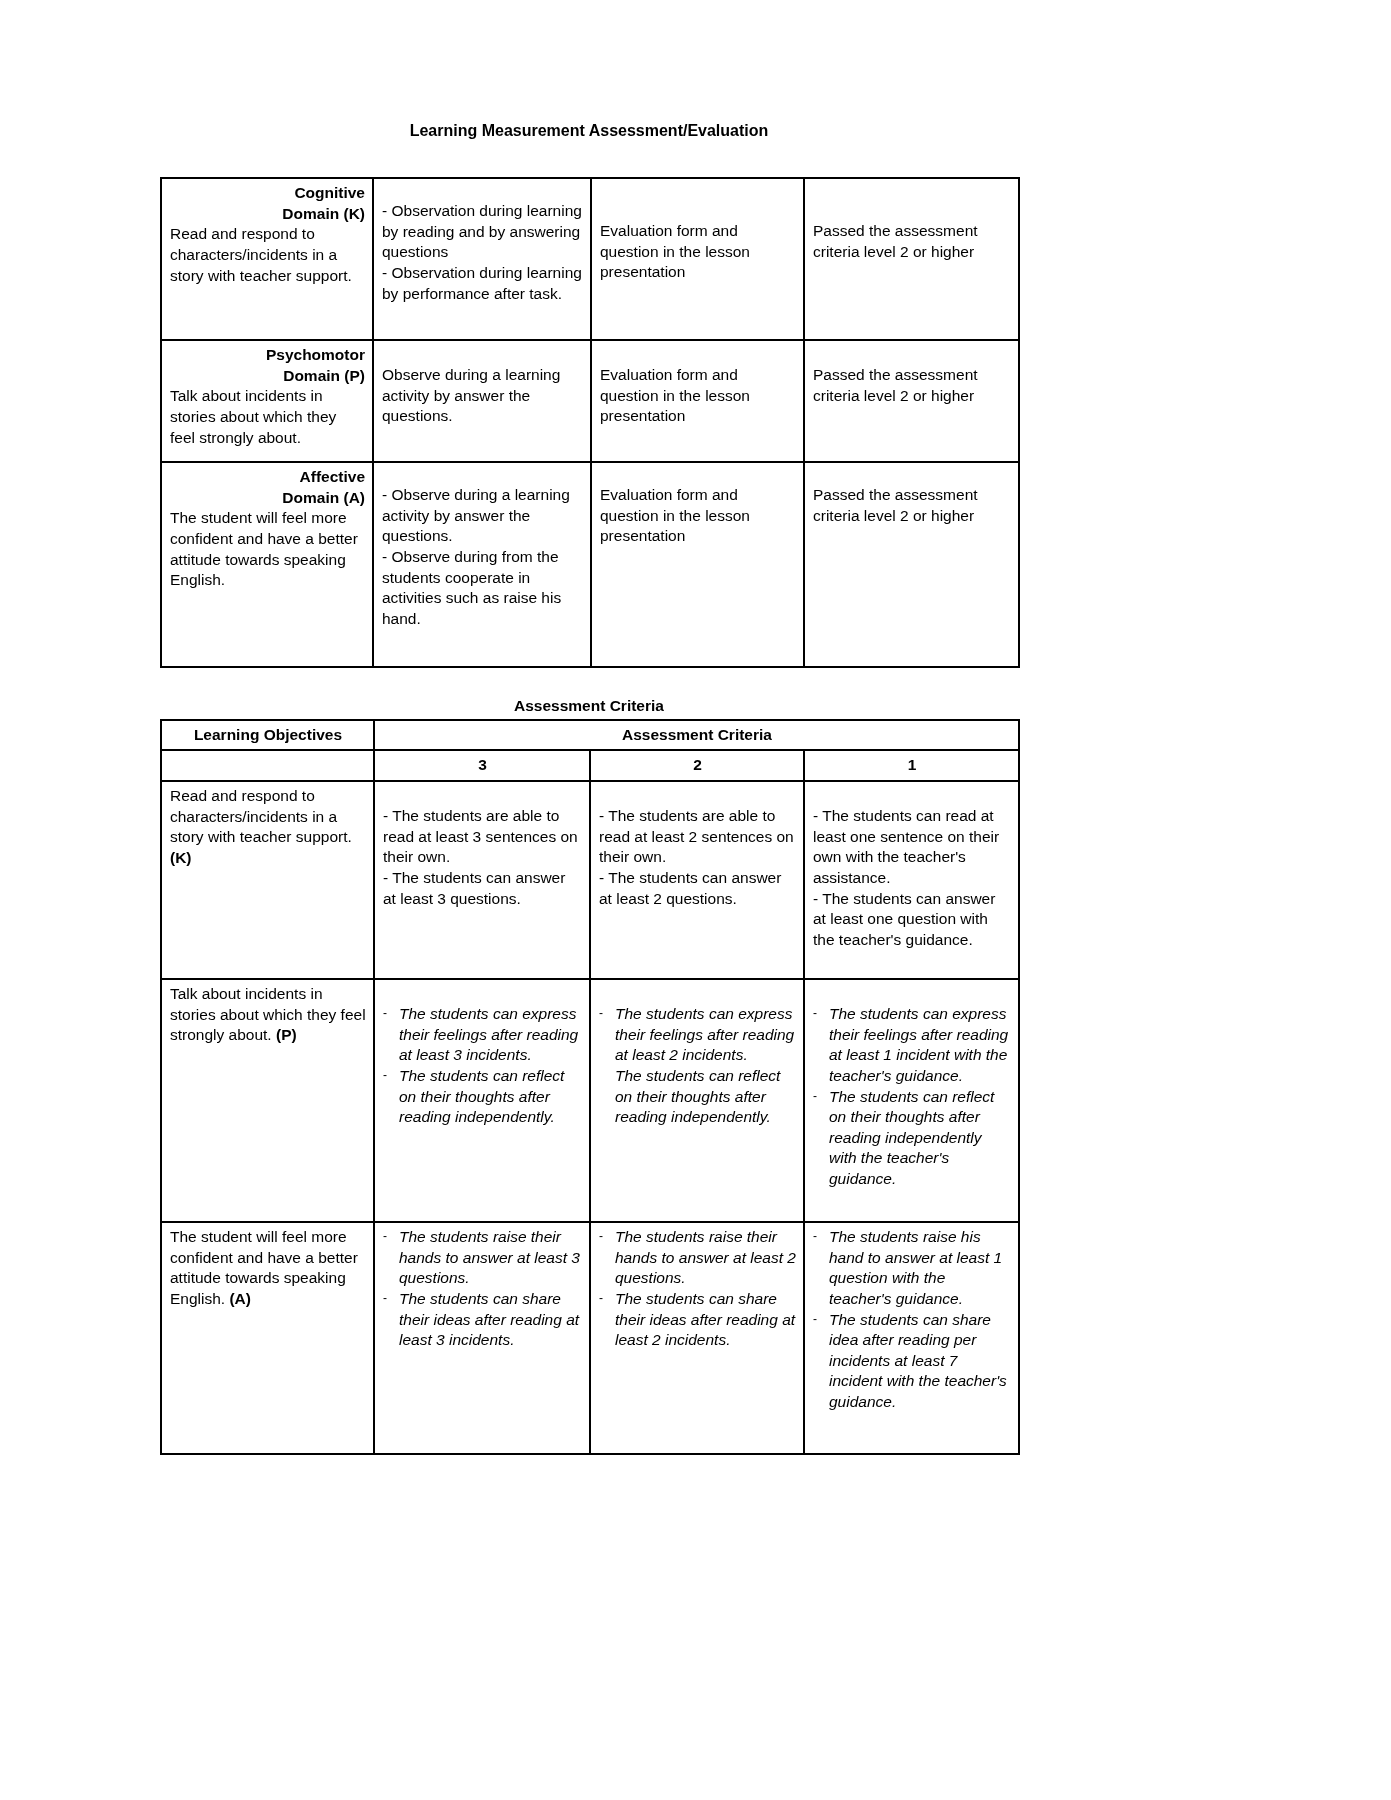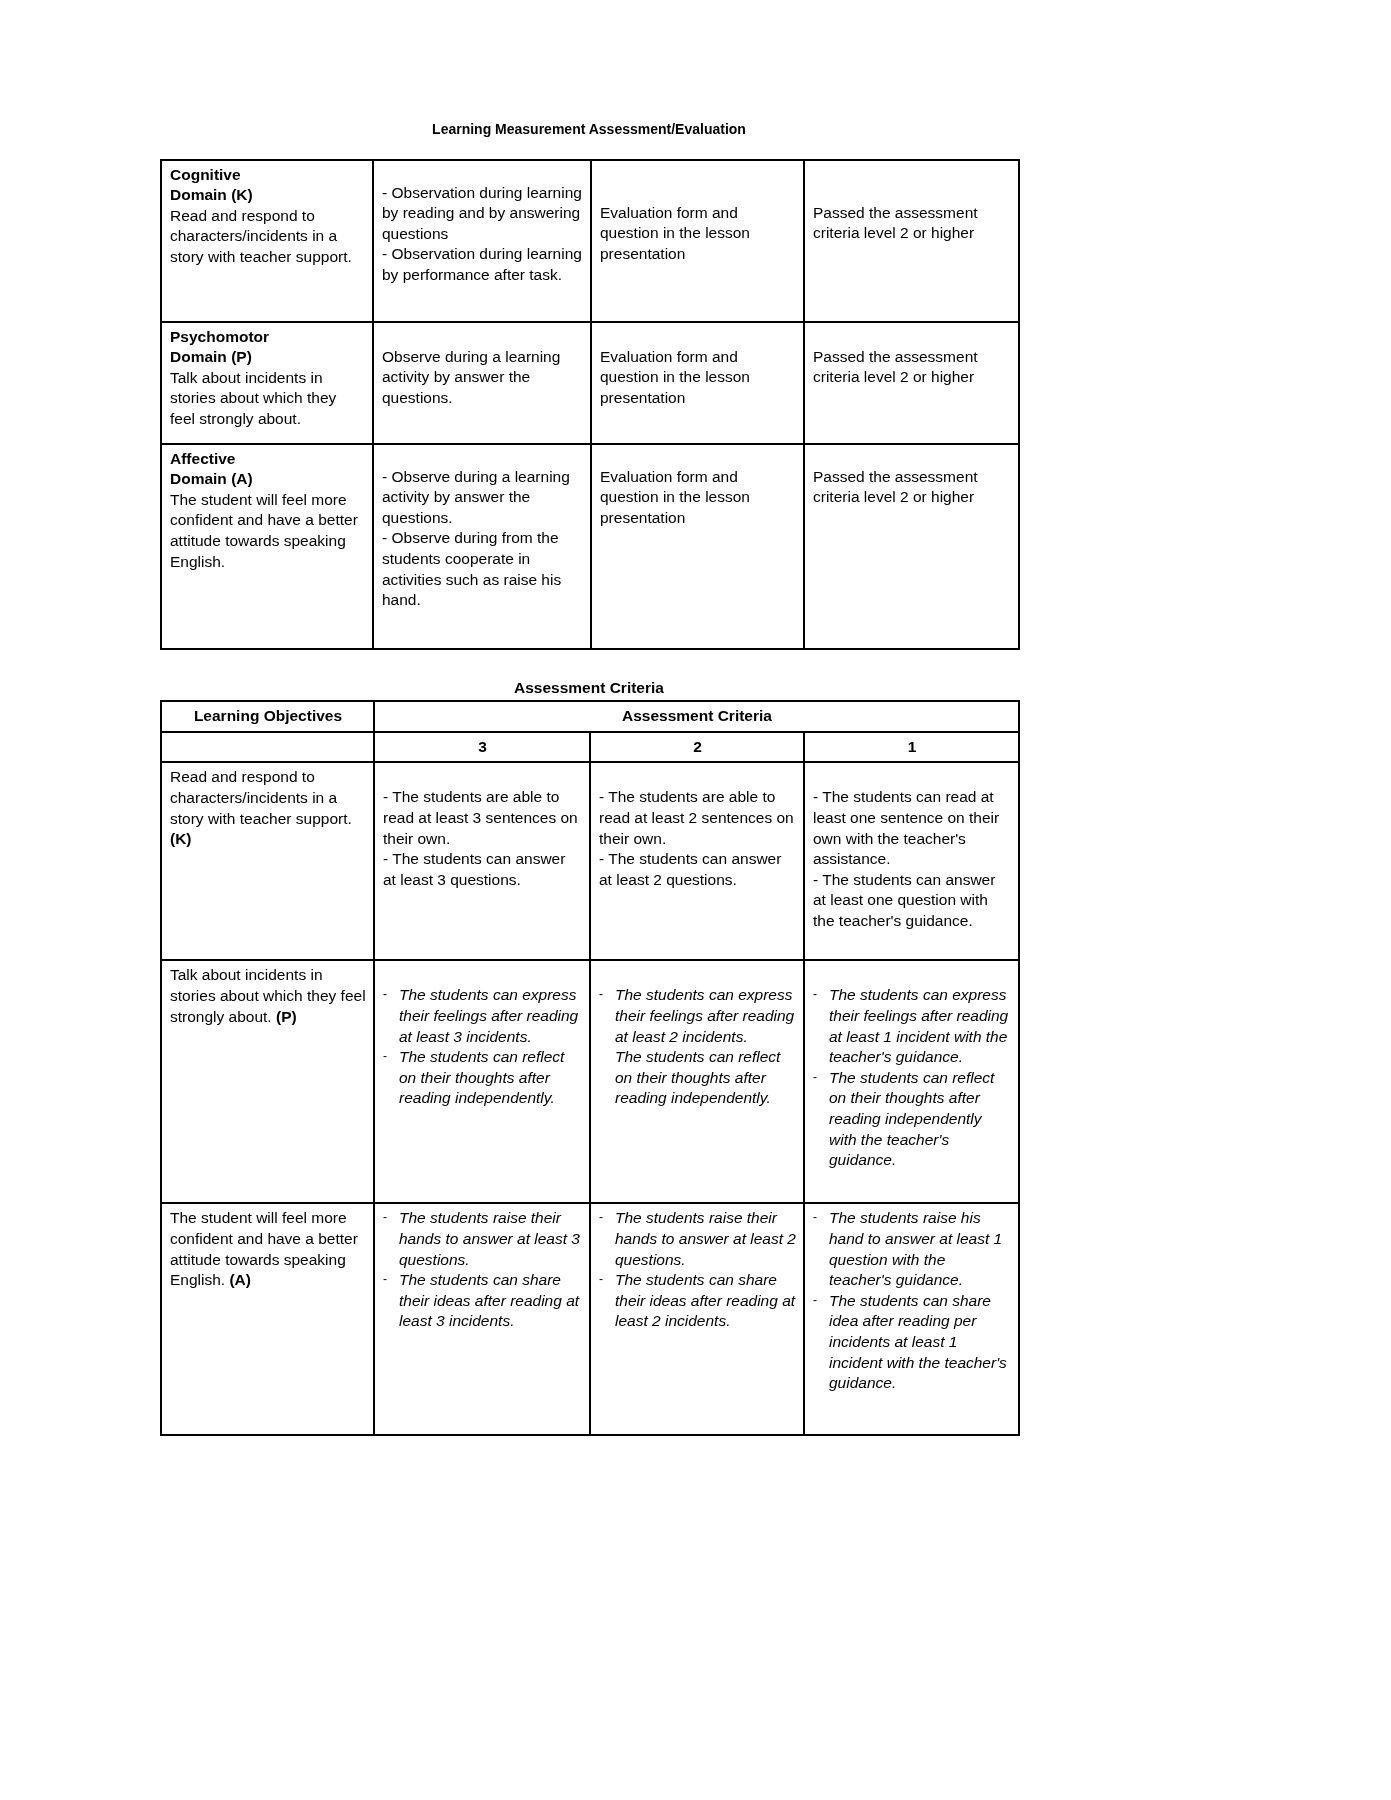--- a/index.html
+++ b/index.html
@@ -17,22 +17,22 @@
   .page {
     position: absolute;
     left: 160px;
     top: 0;
     width: 858px;
     padding-top: 120px;
   }
   .doc-title {
     text-align: center;
     font-weight: bold;
-    font-size: 14px;
-    margin-bottom: 20px;
+    font-size: 16px;
+    margin-bottom: 36px;
   }
   .section-title {
     text-align: center;
     font-weight: bold;
     font-size: 15.5px;
     margin-top: 28px;
     margin-bottom: 2px;
   }
   table.tbl {
     border-collapse: collapse;
@@ -43,21 +43,21 @@
     border: 2px solid #000;
     vertical-align: top;
     padding: 4px 7px 4px 8px;
     text-align: left;
   }
   .hdr {
     font-weight: bold;
     text-align: center !important;
     white-space: pre-line;
   }
-  .pre { white-space: pre-line; }
+  .pre { white-space: pre-line; text-align: right; }
   .bold { font-weight: bold; }
   .pt22 { padding-top: 22px !important; }
   .pt24 { padding-top: 24px !important; }
   .pt42 { padding-top: 42px !important; }
   
   .t1-hdr { height: 45px; }
   .t1-r1 { height: 162px; }
   .t1-r2 { height: 122px; margin-top: 12px; }
   .t1-r3 { height: 205px; }
   .t2-h1 { height: 23px; }
@@ -217,20 +217,20 @@
             <span class="bt">The students can share their ideas after reading at least 2 incidents.</span>
           </div>
         </td>
         <td>
           <div class="bullet">
             <span class="bm">-</span>
             <span class="bt">The students raise his hand to answer at least 1 question with the teacher's guidance.</span>
           </div>
           <div class="bullet">
             <span class="bm">-</span>
-            <span class="bt">The students can share idea after reading per incidents at least 1 incident with the teacher's guidance.</span>
+            <span class="bt">The students can share idea after reading per incidents at least 7 incident with the teacher's guidance.</span>
           </div>
         </td>
       </tr>
     </tbody>
   </table>
 
 </div>
 
 </body></html>

